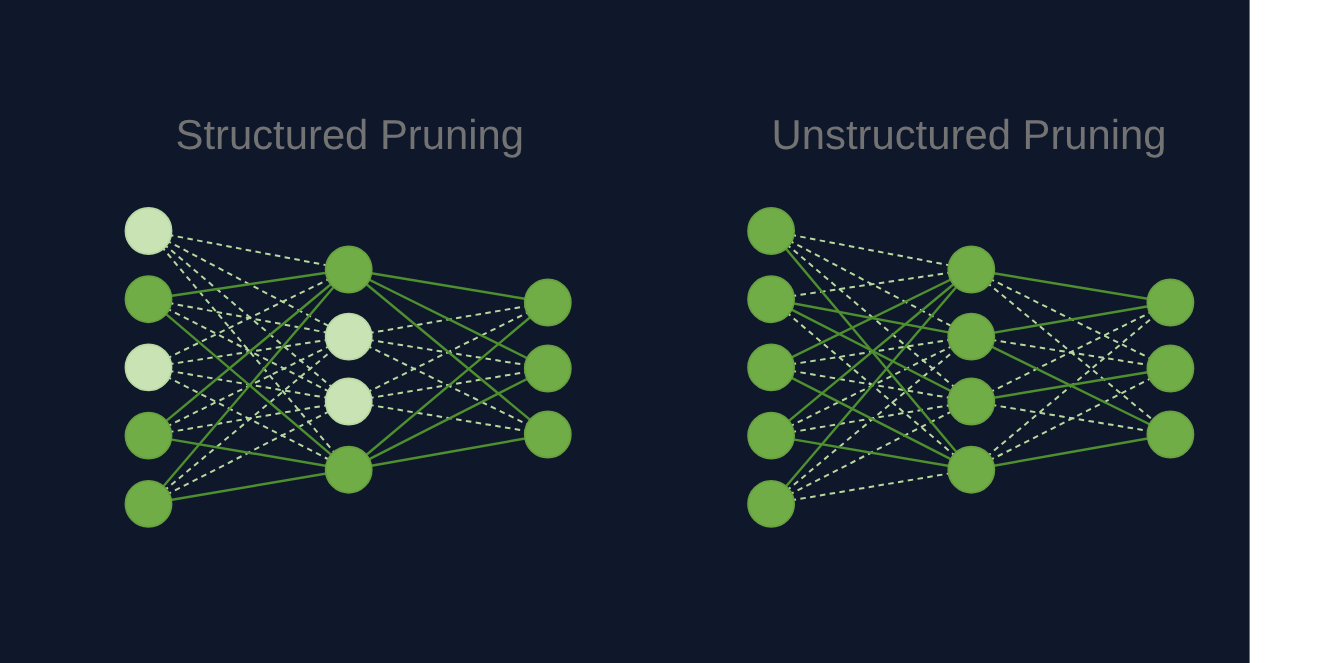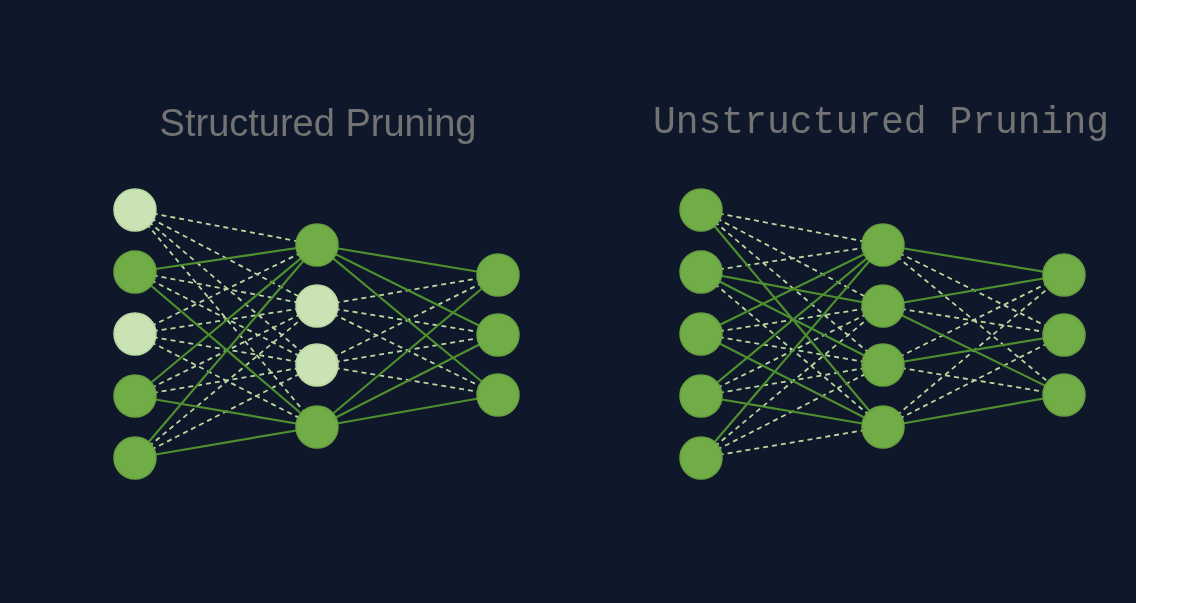--- a/index.html
+++ b/index.html
@@ -19,21 +19,21 @@
     position: absolute;
     top: 100px;
     transform: translateX(-50%);
     font-size: 38px;
     line-height: 46px;
     font-weight: 400;
     color: #737373;
     white-space: nowrap;
   }
   .title-left  { left: 318px; }
-  .title-right { left: 881px; font-family: Liberation Mono, monospace; }
+  .title-right { left: 881px; }
   svg.network-canvas {
     position: absolute;
     left: 0;
     top: 0;
   }
 </style>
 </head>
 <body>
 
 <div class="canvas">

